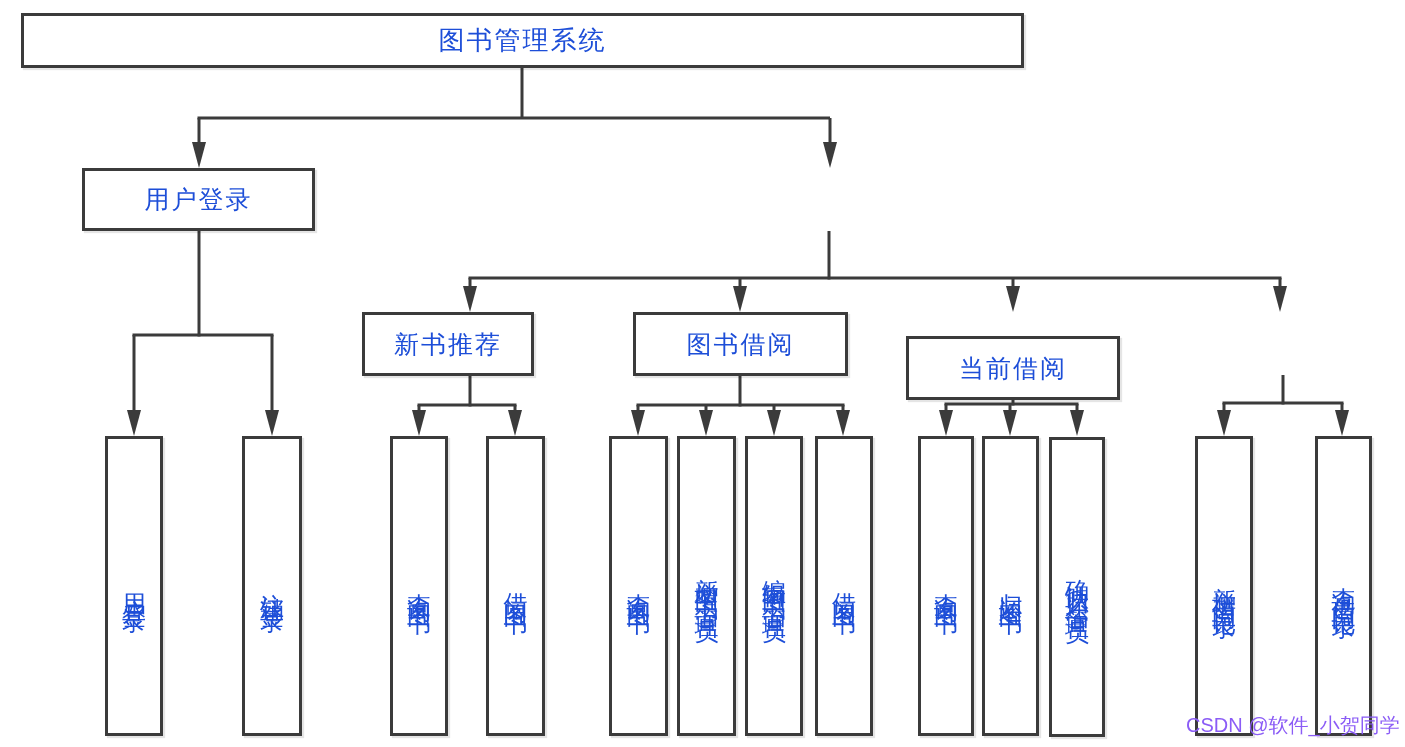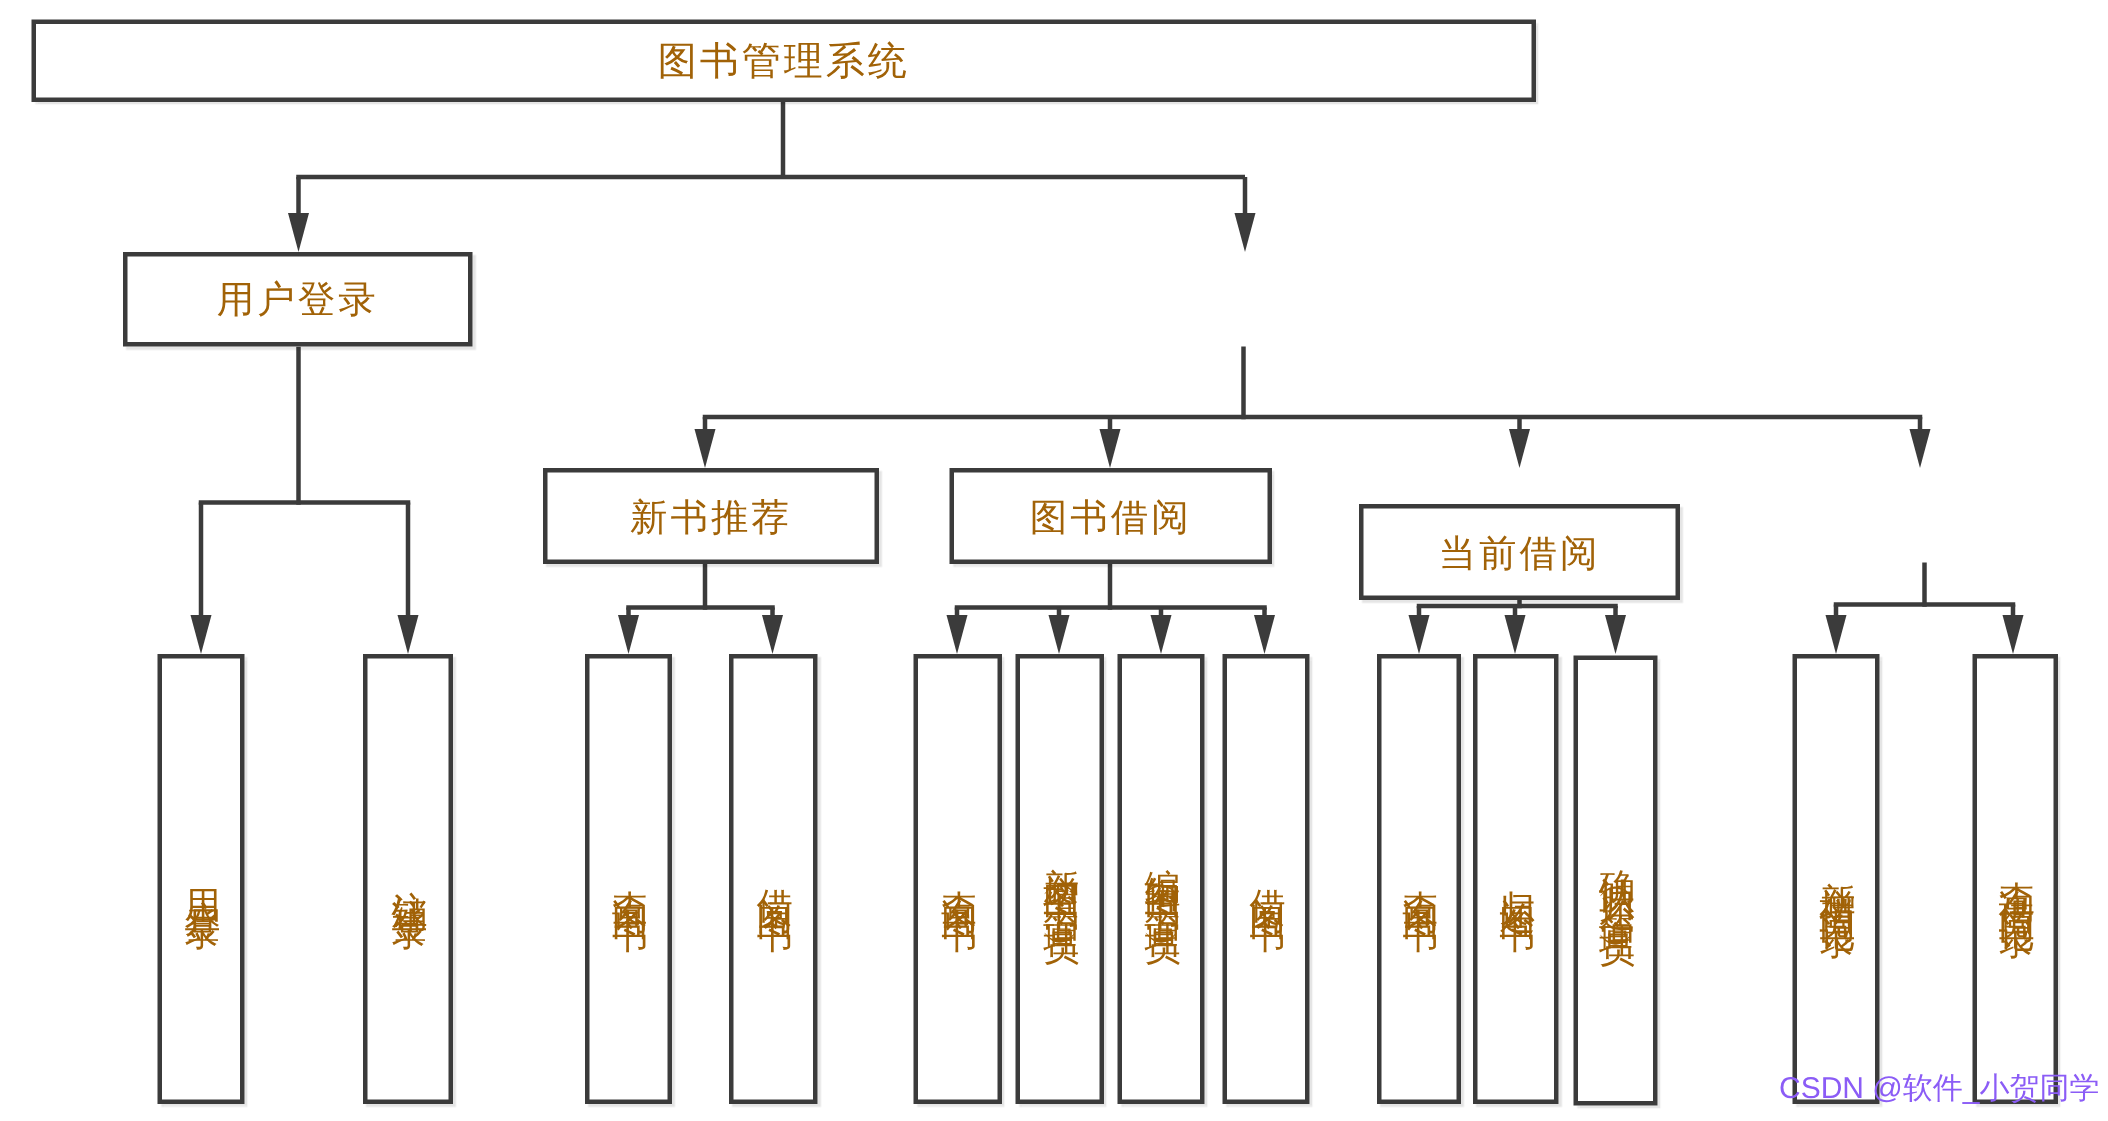--- a/index.html
+++ b/index.html
@@ -21,21 +21,21 @@
     position: absolute;
     left: 0;
     top: 0;
     pointer-events: none;
   }
   .box {
     position: absolute;
     box-sizing: border-box;
     background: #ffffff;
     border: 3px solid #3b3b3b;
-    color: #a16207;
+    color: #1d4ed8;
     display: flex;
     align-items: center;
     justify-content: center;
     box-shadow: 2px 2px 1px rgba(0,0,0,0.10);
   }
   .box.h {
     font-size: 25px;
     letter-spacing: 2px;
     white-space: nowrap;
   }
@@ -129,21 +129,21 @@
       <polygon points="1070,410 1084,410 1077,436"></polygon>
       <polygon points="1217,410 1231,410 1224,436"></polygon>
       <polygon points="1335,410 1349,410 1342,436"></polygon>
     </g>
   </svg>
 
   <div class="box h root" style="left:21px; top:13px; width:1003px; height:55px;">图书管理系统</div>
 
   <div class="box h" style="left:82px; top:168px; width:233px; height:63px;">用户登录</div>
 
-  <div class="box h" style="left:362px; top:312px; width:224px; height:64px;">新书推荐</div>
+  <div class="box h" style="left:362px; top:312px; width:172px; height:64px;">新书推荐</div>
   <div class="box h" style="left:633px; top:312px; width:215px; height:64px;">图书借阅</div>
   <div class="box h" style="left:906px; top:312px; width:214px; height:64px;margin-top:24px;">当前借阅</div>
 
   <div class="box v" style="left:105px; top:436px; width:58px; height:300px;">用户登录</div>
   <div class="box v" style="left:242px; top:436px; width:60px; height:300px;">注销登录</div>
 
   <div class="box v" style="left:390px; top:436px; width:58px; height:300px;">查询图书</div>
   <div class="box v" style="left:486px; top:436px; width:59px; height:300px;">借阅图书</div>
 
   <div class="box v" style="left:609px; top:436px; width:59px; height:300px;">查询图书</div>

